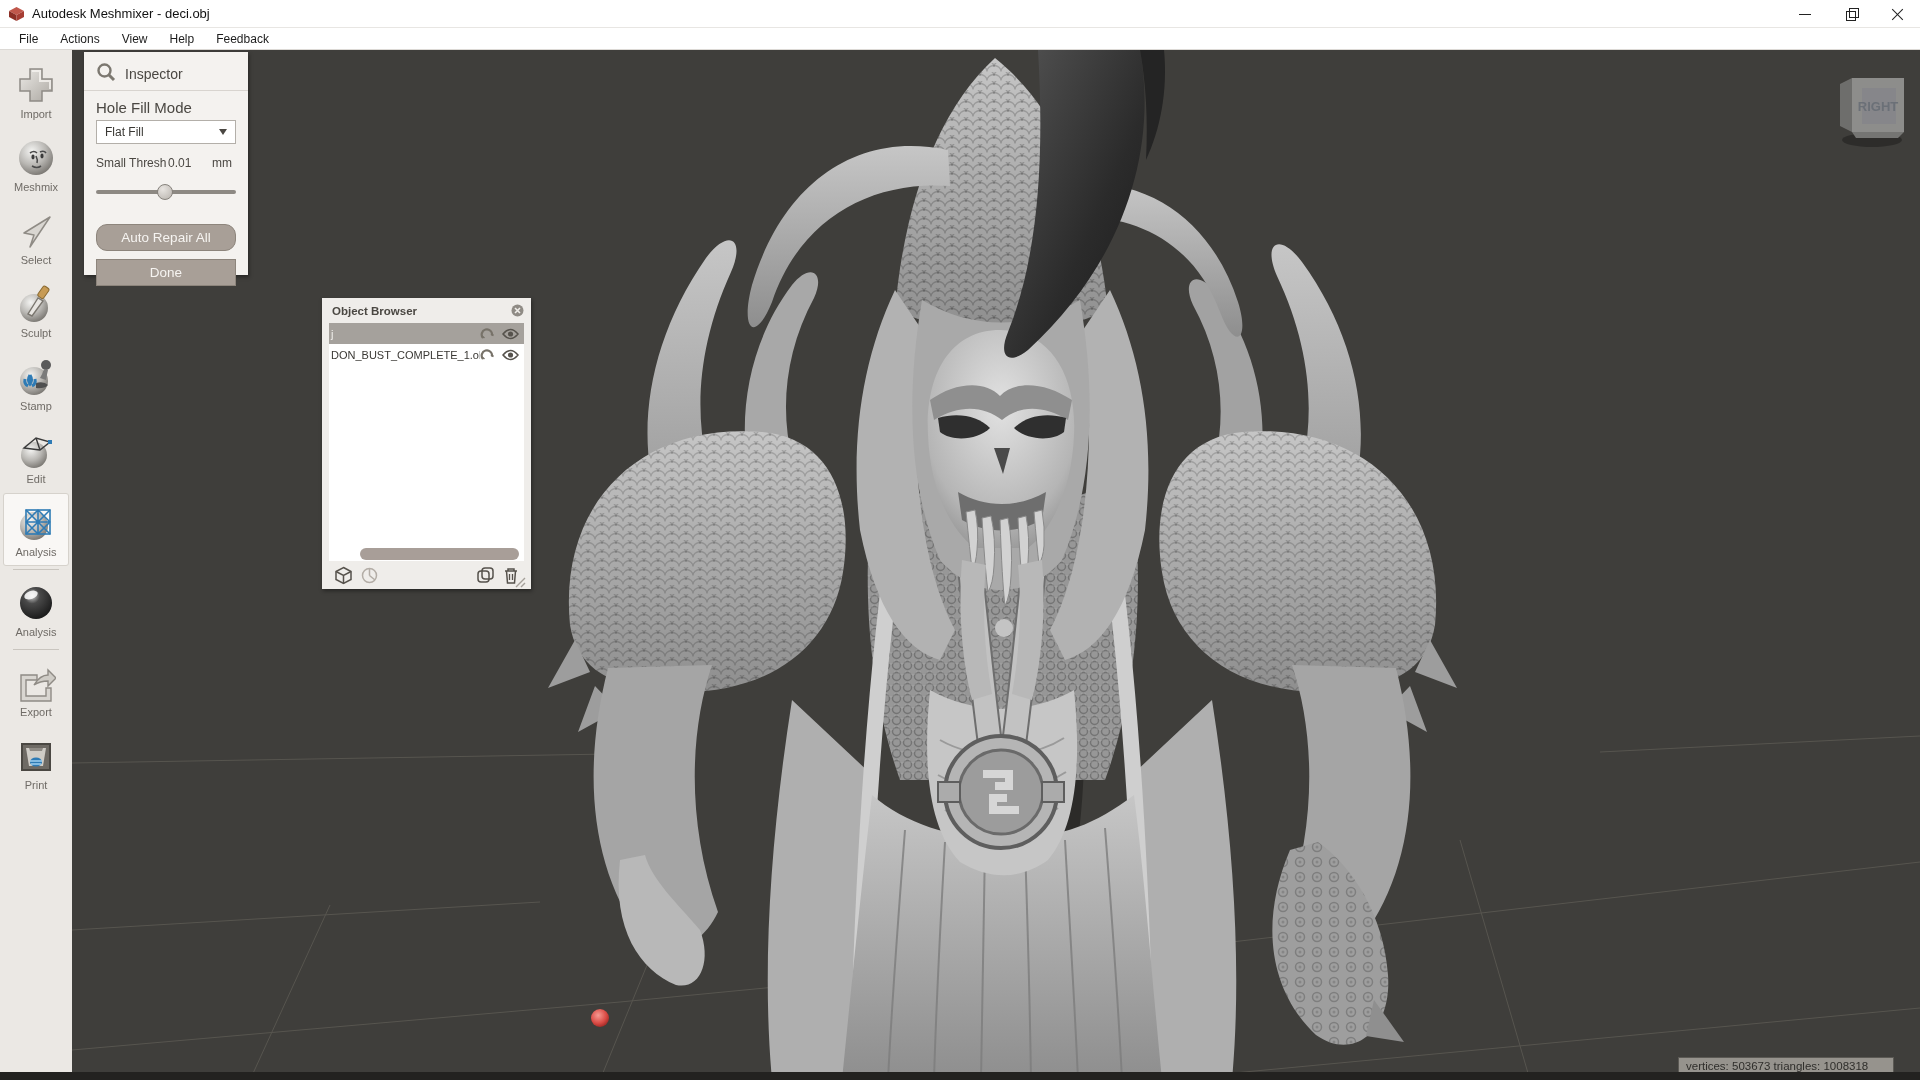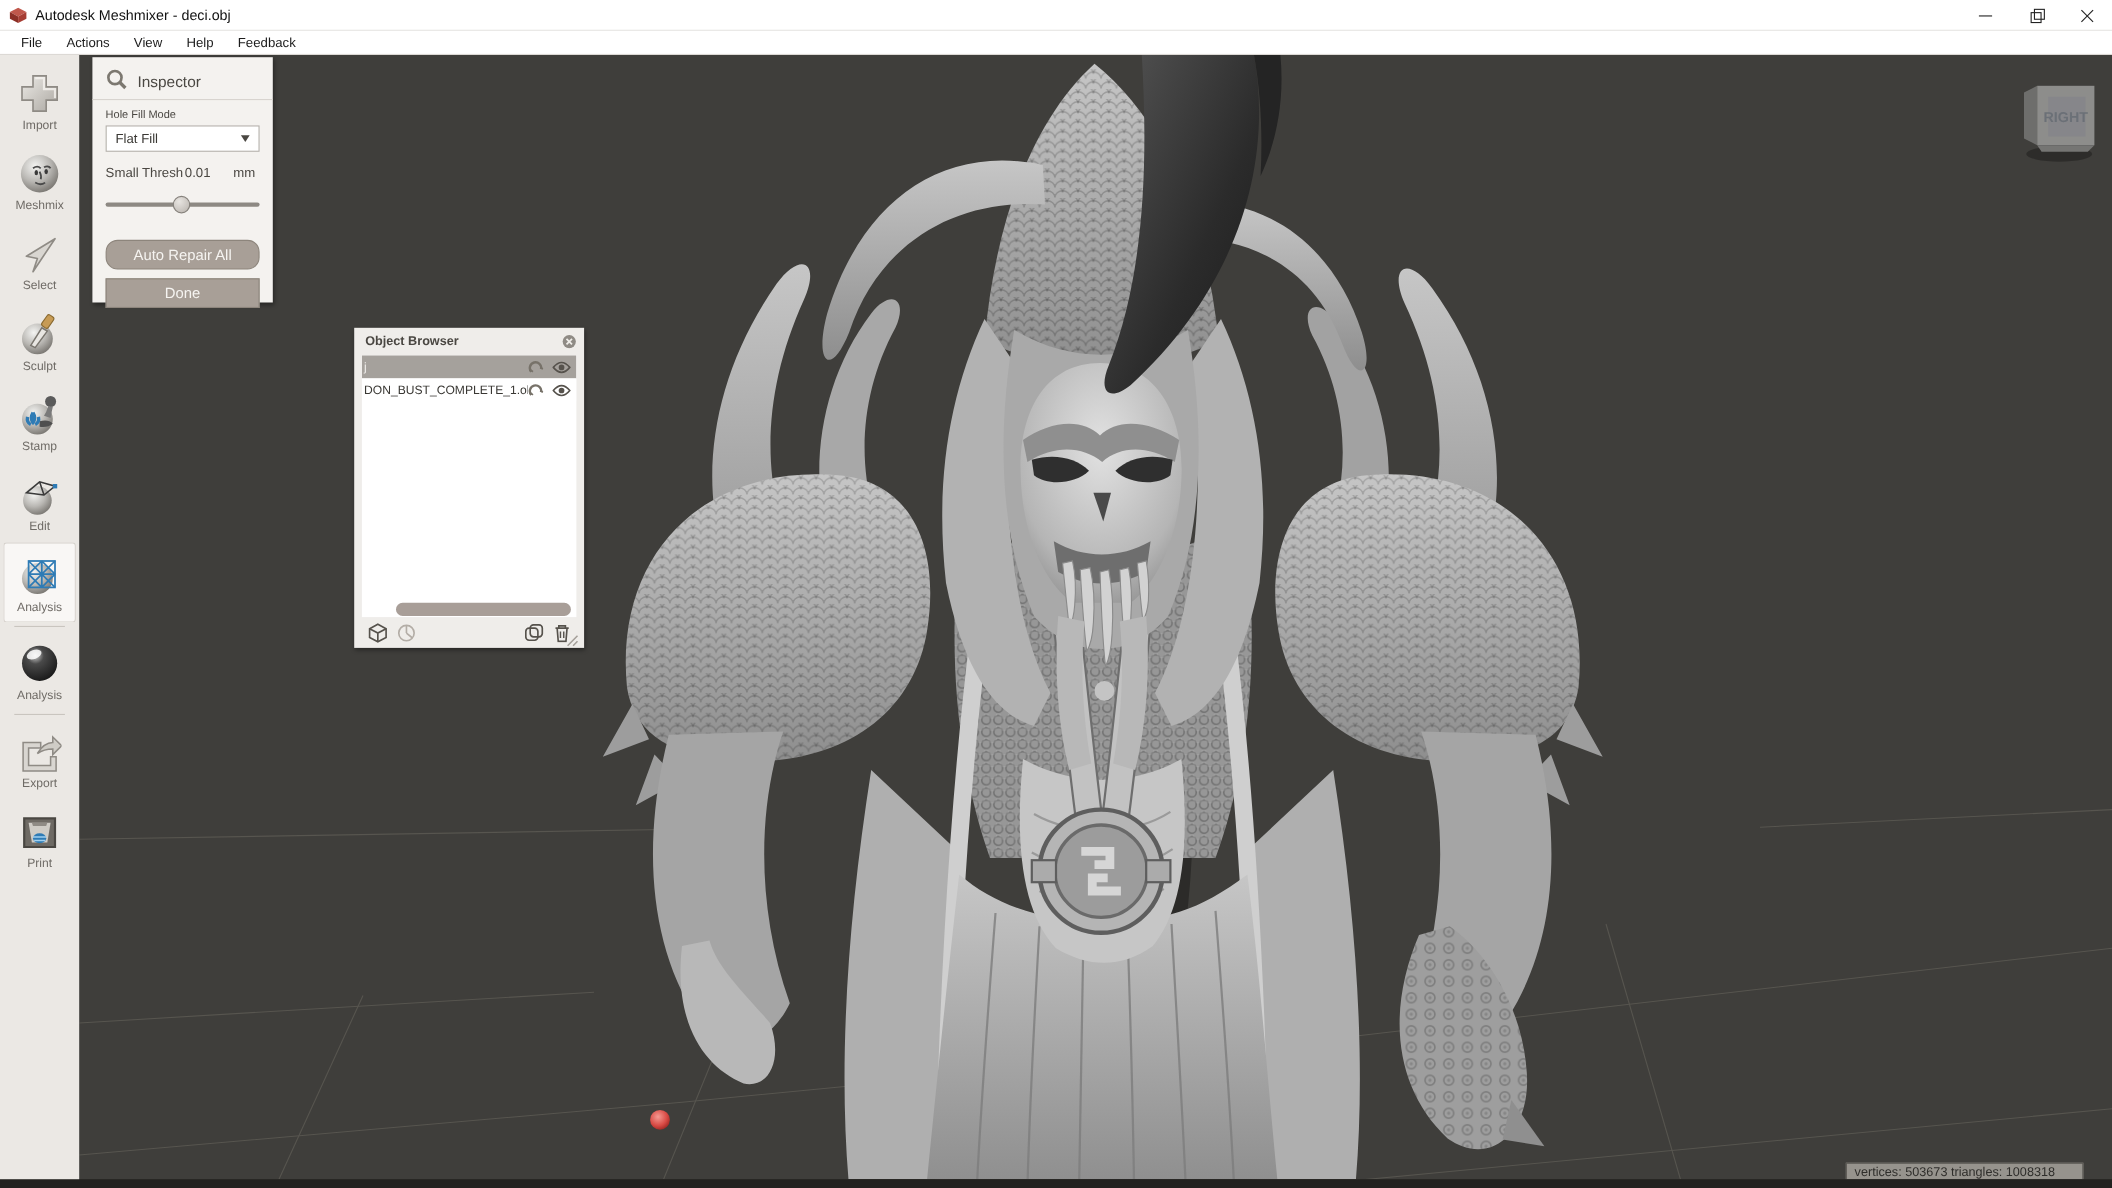--- a/index.html
+++ b/index.html
@@ -67,21 +67,21 @@
 
   
   .inspector {
     position:absolute; left:84px; top:52px; width:164px; height:223px;
     background:#f4f2ef; box-shadow:1px 2px 4px rgba(0,0,0,.4);
     z-index:5;
   }
   .insp-header { display:flex; align-items:flex-end; padding:10px 12px 8px 12px; }
   .insp-title { font-size:14px; color:#4a4742; margin-left:9px; }
   .insp-divider { border-top:1px solid #d8d4cf; margin:0 0 8px 0; }
-  .insp-label { font-size:10px; color:#4a4742; margin:2px 12px 4px 12px; }
+  .insp-label { font-size:15px; color:#4a4742; margin:2px 12px 4px 12px; }
   .insp-select {
     margin:0 12px; height:24px; background:#fff; border:1px solid #b3afa9;
     display:flex; align-items:center; justify-content:space-between; padding:0 8px;
     font-size:12px; color:#3a3834;
   }
   .caret-down { width:0; height:0; border-left:4.5px solid transparent; border-right:4.5px solid transparent; border-top:6px solid #4a4742; }
   .thresh-row { display:flex; margin:12px 12px 0 12px; font-size:12px; color:#4a4742; }
   .thresh-row .tl { flex:1; }
   .thresh-row .tv { width:44px; }
   .thresh-row .tu { width:24px; text-align:left; }

